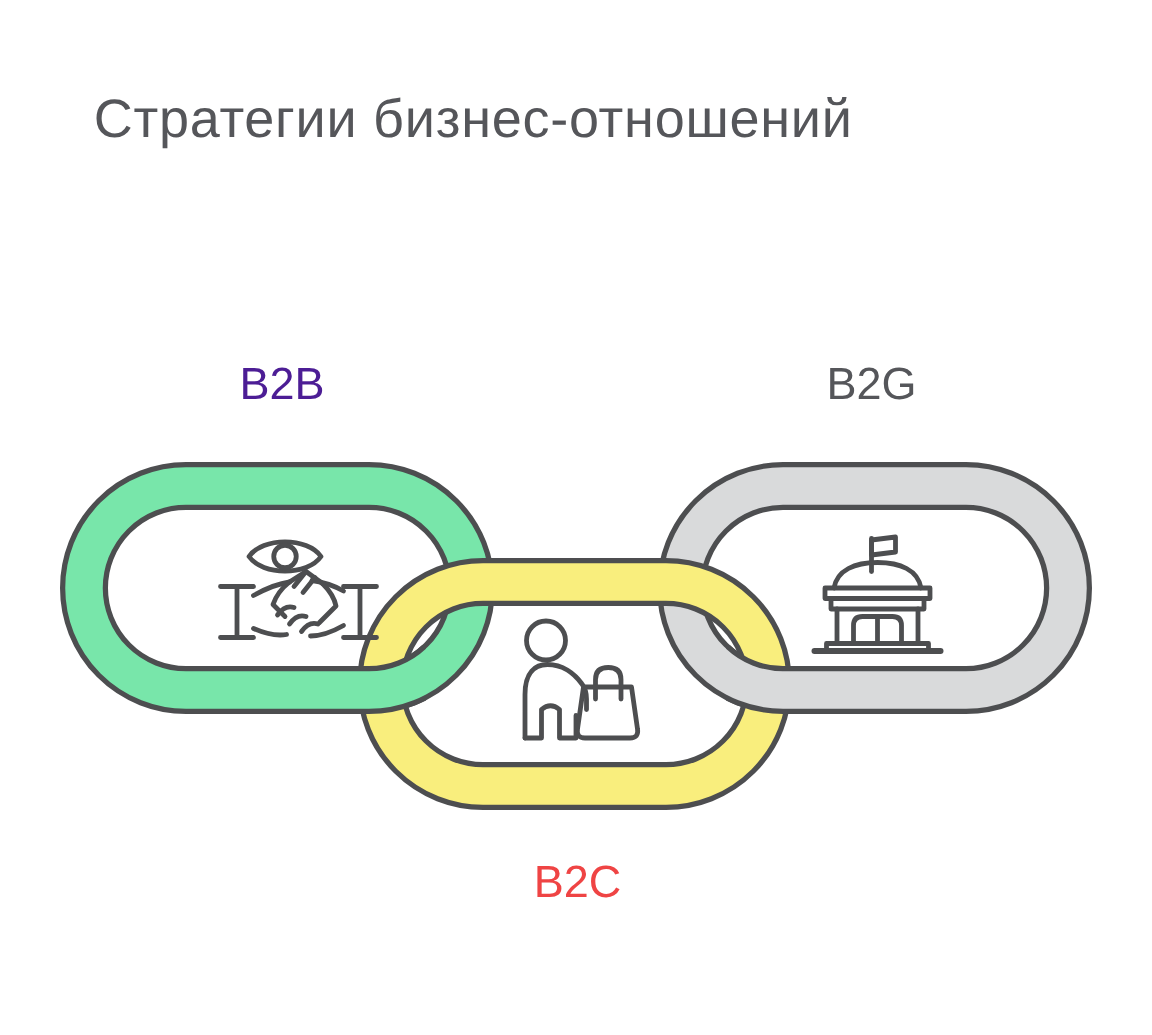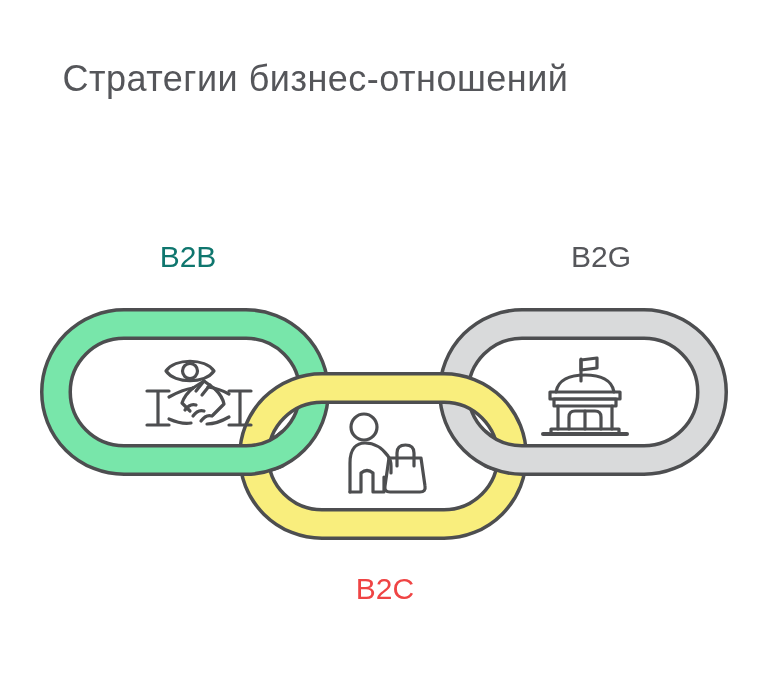--- a/index.html
+++ b/index.html
@@ -33,22 +33,22 @@
   .ring-fill { fill: none; stroke-width: 25; }
   .icon { fill: none; stroke-width: 3.2; stroke-linecap: round; stroke-linejoin: round; }
 </style>
 </head>
 <body>
 
 <div class="canvas" style="background: rgb(255, 255, 255);">
 
   <div class="title" style="color: rgb(85, 86, 90);">Стратегии бизнес-отношений</div>
 
-  <div class="link-label label-b2b" style="color: #0f766e;">B2B</div>
-  <div class="link-label label-b2g" style="color: rgb(85, 86, 90); margin-left: 20px;">B2G</div>
+  <div class="link-label label-b2b" style="color: #4c1d95;">B2B</div>
+  <div class="link-label label-b2g" style="color: rgb(85, 86, 90);">B2G</div>
   <div class="link-label label-b2c" style="color: #ef4444;">B2C</div>
 
   <svg class="chain-svg" width="768" height="690" viewBox="0 0 768 690">
     <defs>
       <clipPath id="clipWeaveLeft">
           <rect x="226" y="430" width="58" height="58"></rect>
         </clipPath>
       <clipPath id="clipWeaveRight">
           <rect x="484" y="430" width="58" height="58"></rect>
         </clipPath>

